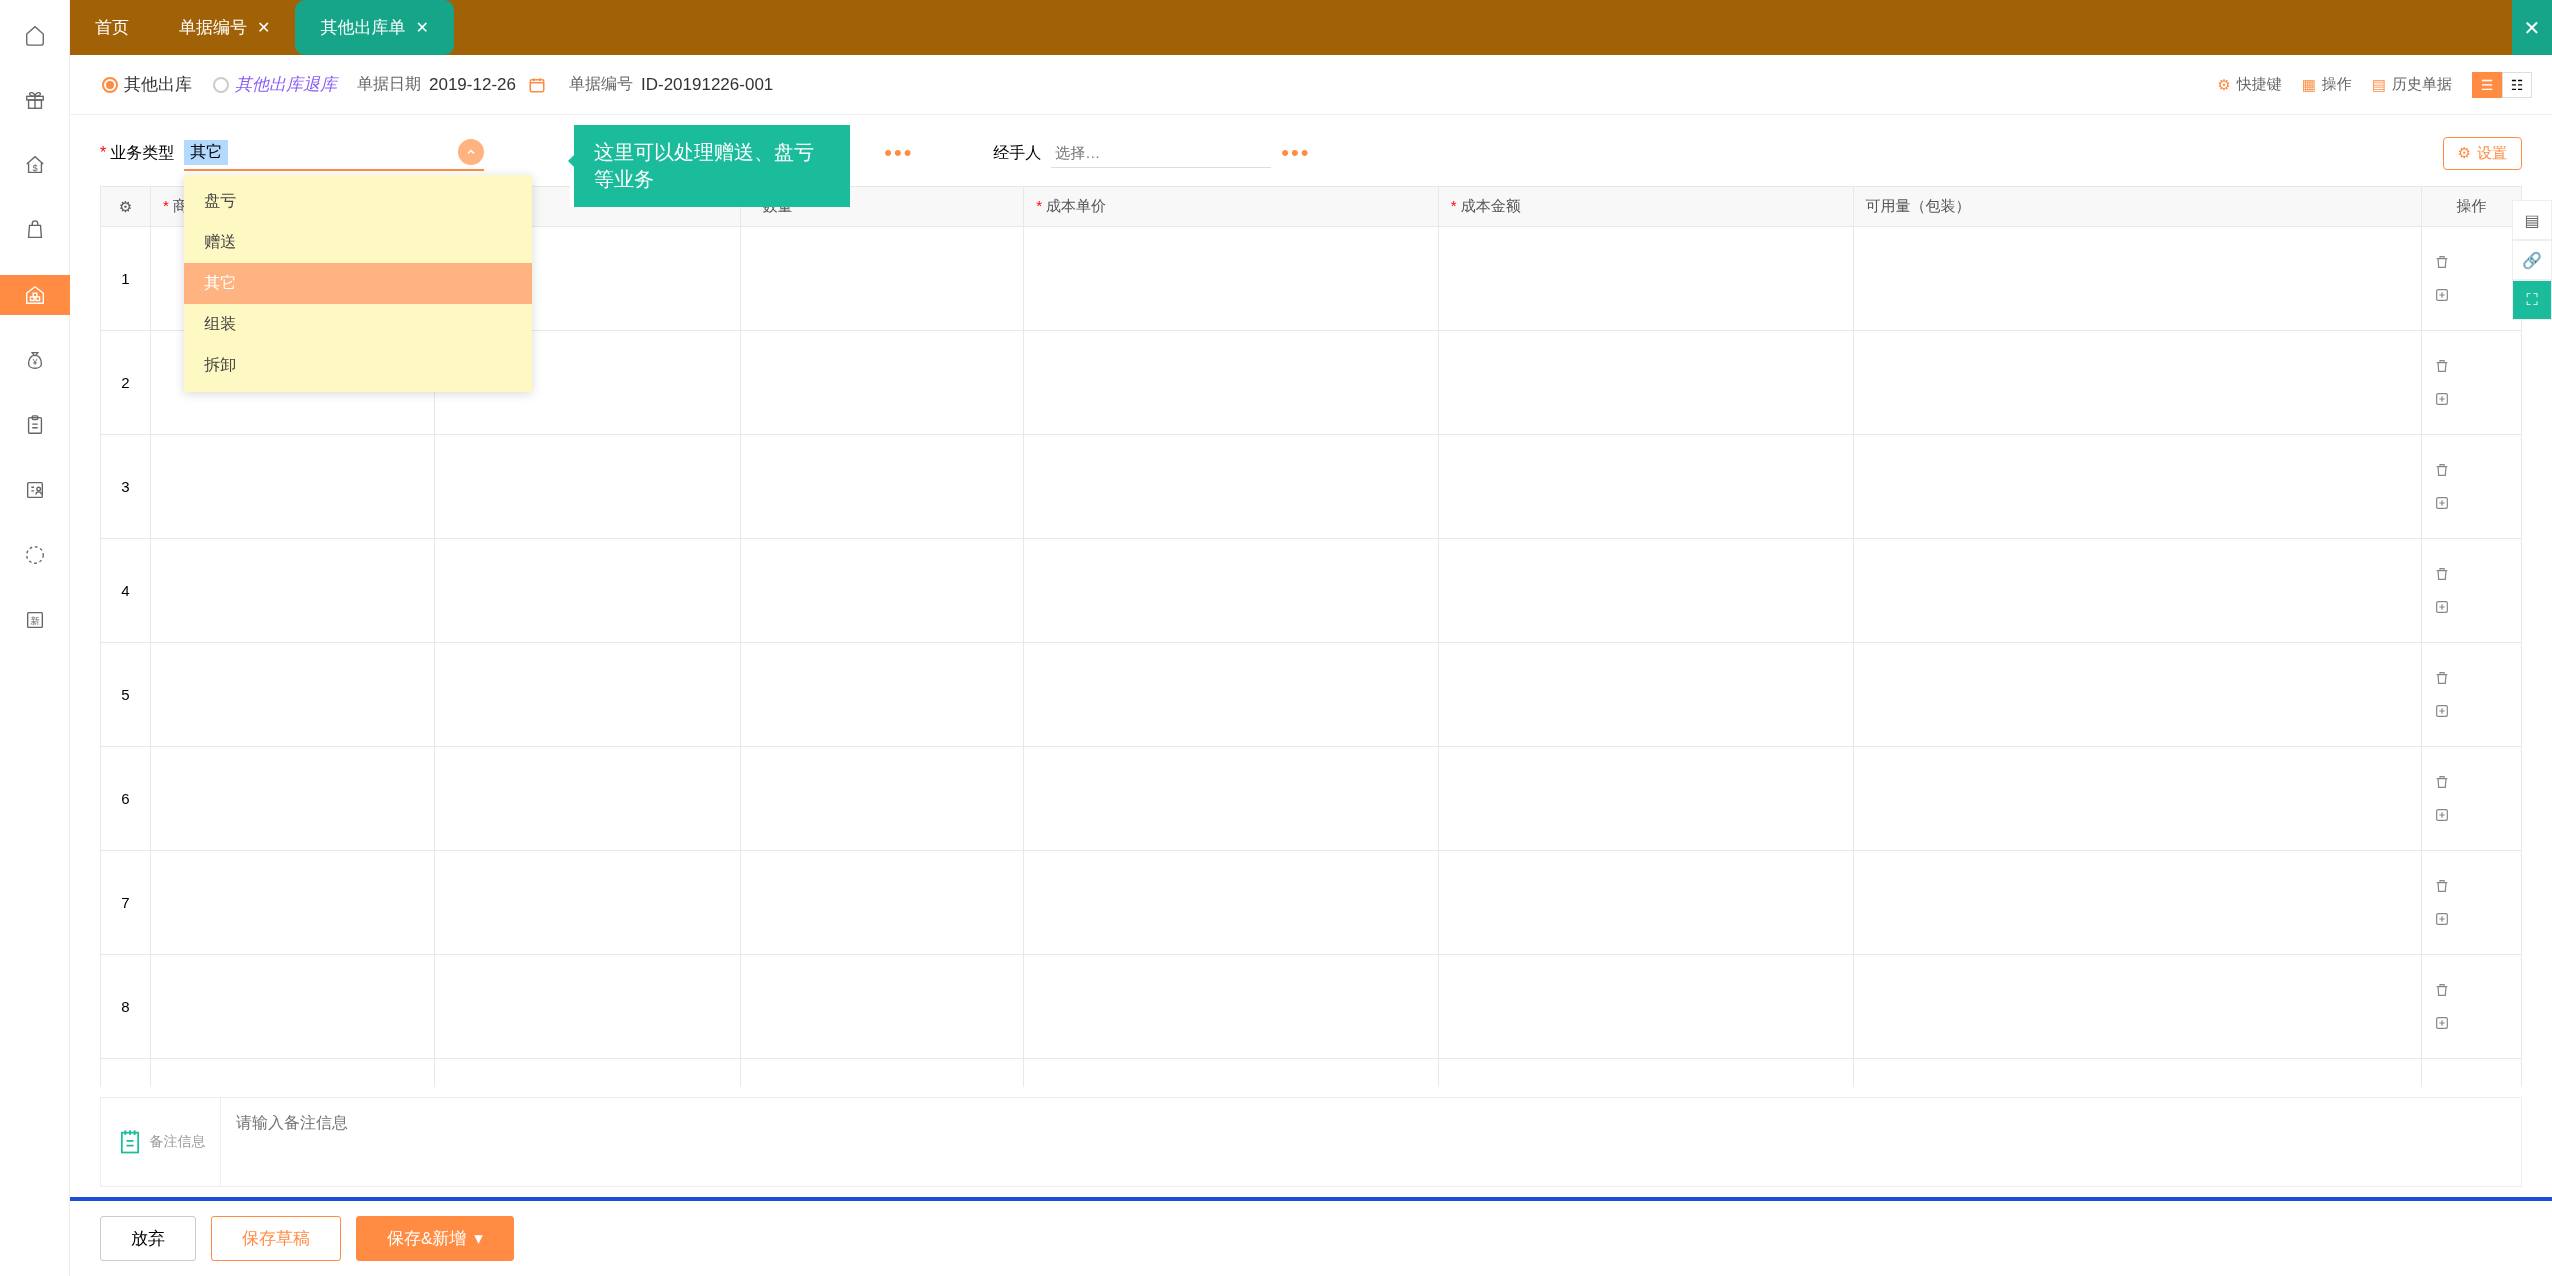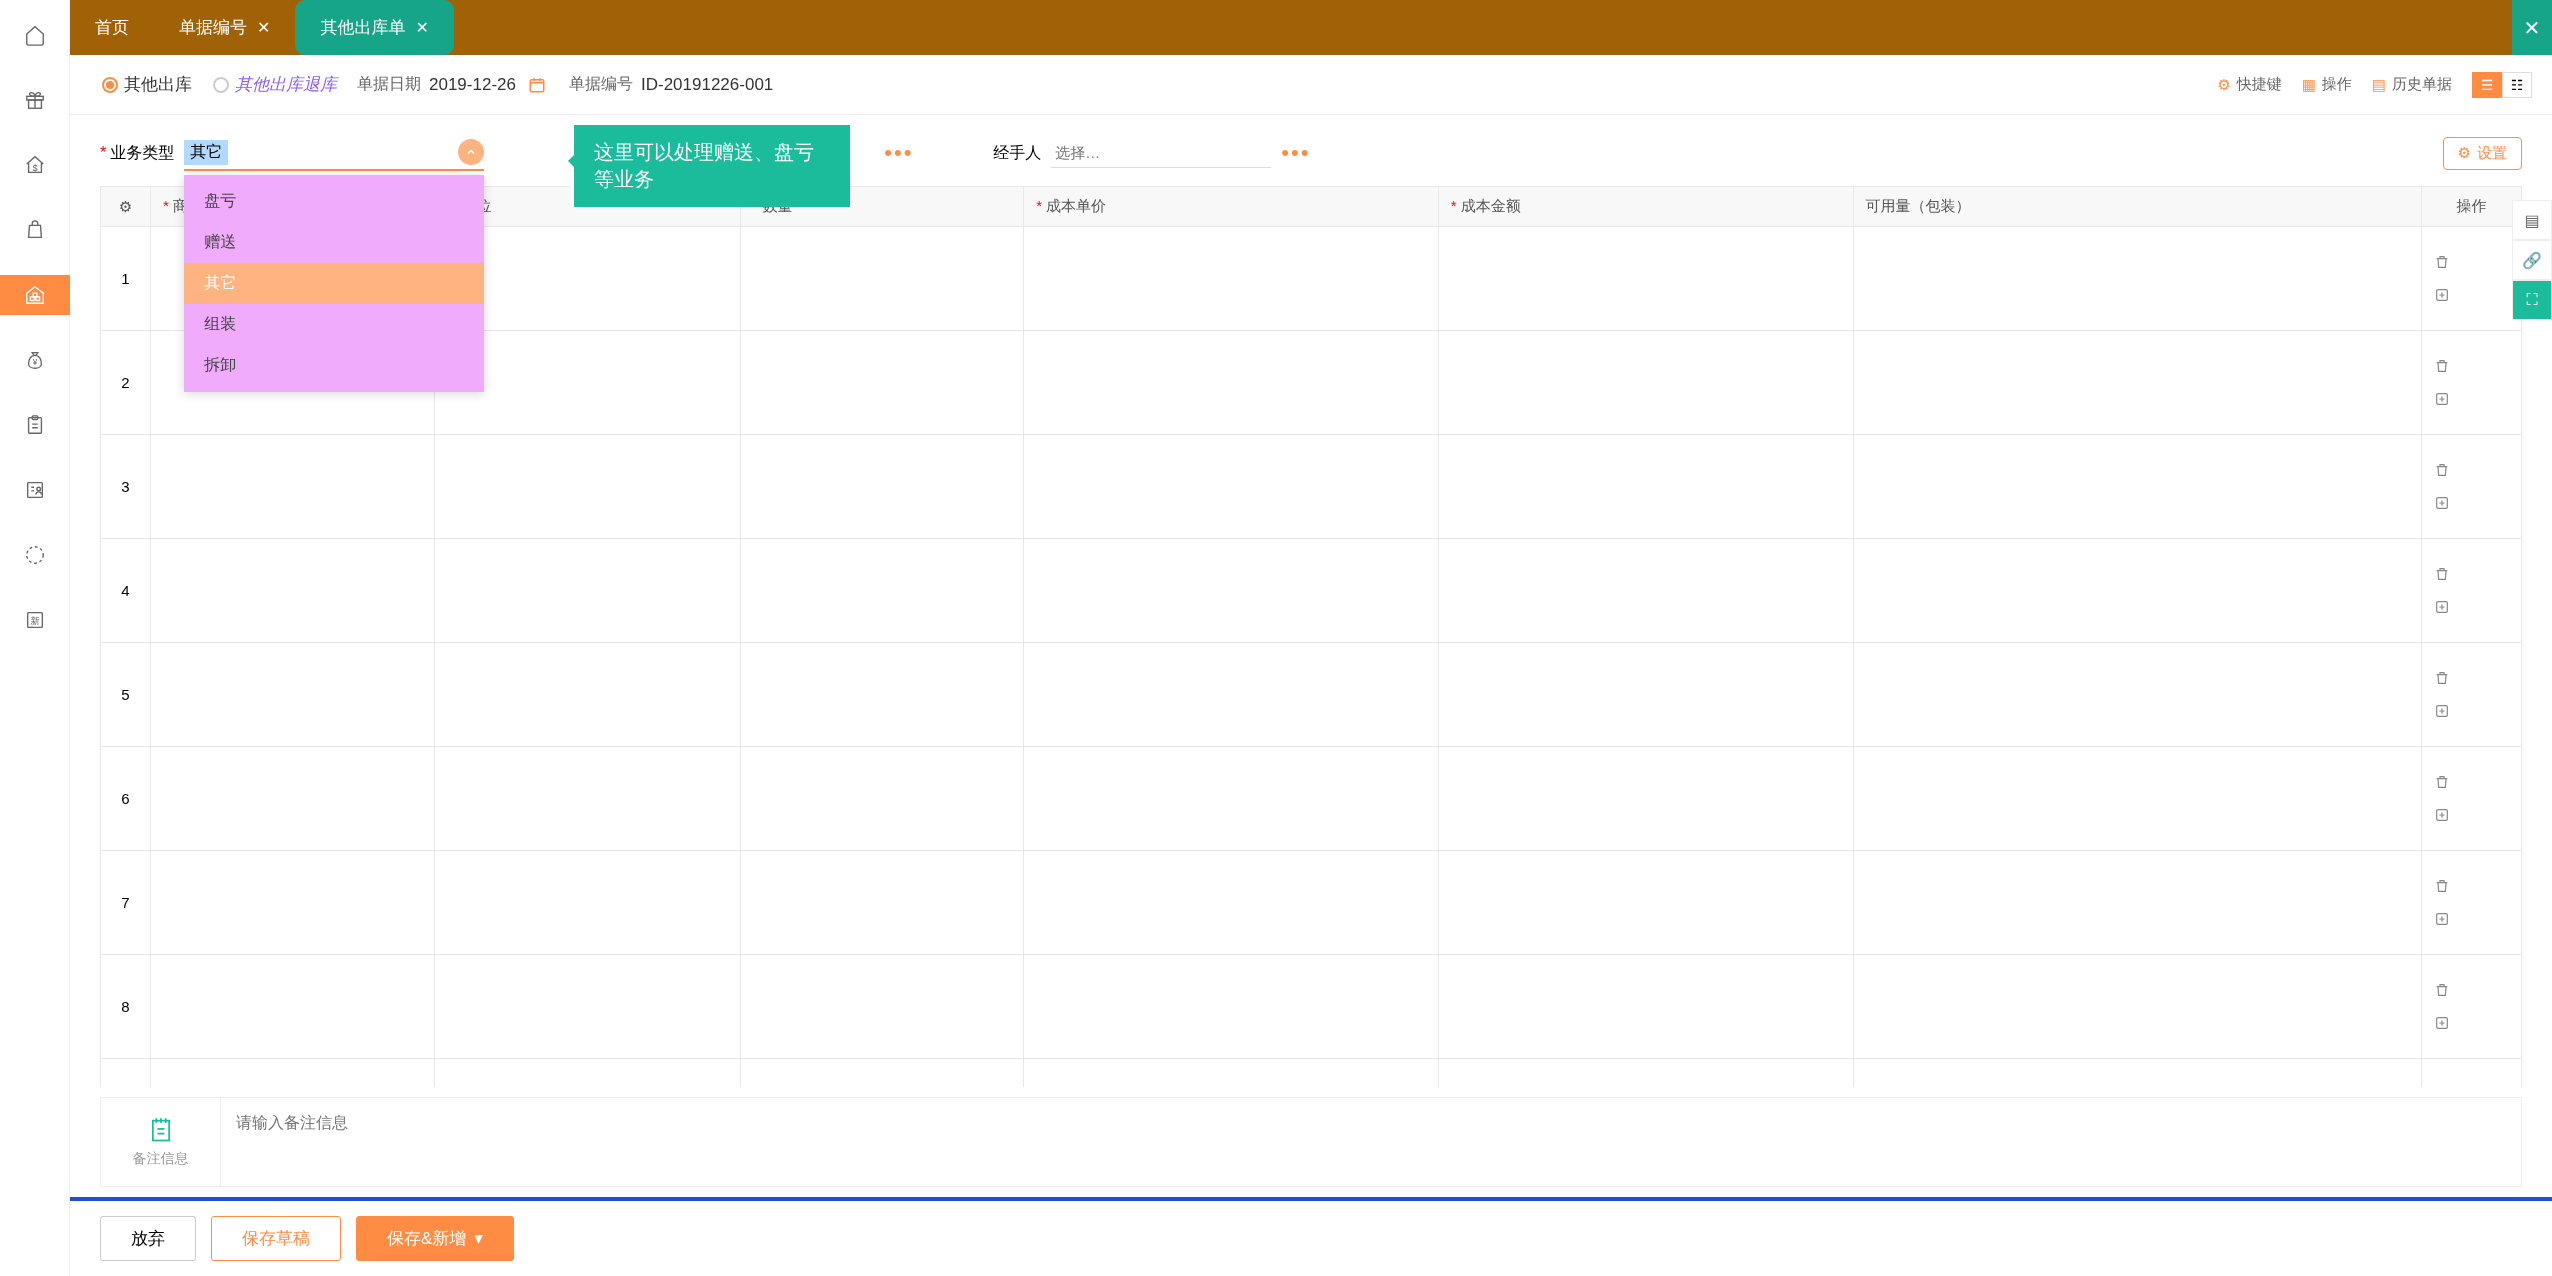--- a/index.html
+++ b/index.html
@@ -30,37 +30,37 @@
 .view-toggle { display: flex; }
 .view-toggle .vt { width: 30px; height: 26px; display: flex; align-items: center; justify-content: center; border: 1px solid #ddd; cursor: pointer; font-size: 14px; }
 .view-toggle .vt.active { background: #ff8c42; color: #fff; border-color: #ff8c42; }
 .main-form { flex: 1; padding: 20px 30px; overflow: auto; position: relative; }
 .filter-row { display: flex; align-items: center; gap: 20px; margin-bottom: 15px; position: relative; }
 .req { color: red; margin-right: 4px; }
 .select-wrap { position: relative; display: flex; align-items: center; }
 .select-input { display: flex; align-items: center; width: 300px; border-bottom: 2px solid #ff8c42; padding: 4px 0; }
 .select-input .sel-val { background: #b3d9ff; padding: 2px 6px; }
 .chev-circle { width: 26px; height: 26px; background: #ffb380; border-radius: 50%; display: flex; align-items: center; justify-content: center; color: #fff; margin-left: auto; }
-.dropdown { position: absolute; top: 40px; left: 0; width: 300px; background: #f0abfc; box-shadow: 0 2px 10px rgba(0,0,0,0.15); z-index: 100; padding: 6px 0; }
+.dropdown { position: absolute; top: 40px; left: 0; width: 348px; background: #fef9c3; box-shadow: 0 2px 10px rgba(0,0,0,0.15); z-index: 100; padding: 6px 0; }
 .dropdown .dd-item { padding: 10px 20px; font-size: 16px; color: #444; cursor: pointer; }
 .dropdown .dd-item.highlight { background: #ffb380; color: #fff; }
 .filter-block { display: flex; align-items: center; gap: 10px; }
 .filter-input { border: none; border-bottom: 1px solid #ddd; padding: 6px 4px; font-size: 15px; width: 220px; color: #999; }
 .dots { color: #ff8c42; font-size: 22px; letter-spacing: 2px; cursor: pointer; }
 .settings-btn { border: 1px solid #ff8c42; color: #ff8c42; padding: 6px 14px; border-radius: 4px; font-size: 15px; cursor: pointer; display: flex; gap: 6px; align-items: center; }
 .tooltip-tag { position: absolute; left: 470px; top: -10px; background: #1abc9c; color: #fff; padding: 14px 20px; font-size: 20px; max-width: 280px; z-index: 200; border-left: 4px solid #fff; }
 .tooltip-tag::before { content: ""; position: absolute; left: -12px; top: 30px; border: 6px solid transparent; border-right-color: #1abc9c; }
 .data-table { width: 100%; border-collapse: collapse; font-size: 15px; }
 .data-table th, .data-table td { border: 1px solid #e8e8e8; padding: 10px 12px; text-align: left; }
 .data-table th { background: #f8f8f8; color: #555; font-weight: normal; }
 .data-table .col-idx { width: 50px; text-align: center; }
 .data-table .col-ops { width: 100px; text-align: center; }
 .row-icon { color: #888; margin: 0 4px; cursor: pointer; }
 .remarks-section { margin: 10px 30px; border: 1px solid #eee; display: flex; min-height: 90px; }
-.remarks-label { width: 120px; display: flex; flex-direction: column; align-items: center; justify-content: center; border-right: 1px solid #eee; gap: 6px; }
+.remarks-label { width: 120px; display: flex; align-items: center; justify-content: center; border-right: 1px solid #eee; gap: 6px; }
 .remarks-label .r-icon { color: #1abc9c; font-size: 28px; }
 .remarks-label .r-text { color: #999; font-size: 14px; }
 .remarks-input { flex: 1; border: none; padding: 15px; font-size: 16px; resize: none; color: #999; }
 .bottom-bar { padding: 15px 30px; border-top: 4px solid #1d4ed8; display: flex; justify-content: flex-start; gap: 15px; }
 .btn { padding: 10px 30px; font-size: 17px; border-radius: 3px; cursor: pointer; border: 1px solid #ccc; background: #fff; }
 .btn-outline-orange { border-color: #ff8c42; color: #ff8c42; }
 .btn-orange { background: #ff8c42; color: #fff; border-color: #ff8c42; display: flex; align-items: center; gap: 8px; }
 .right-sidebar { position: absolute; right: 0; top: 200px; display: flex; flex-direction: column; }
 .right-sidebar .rs-item { width: 40px; height: 40px; display: flex; align-items: center; justify-content: center; background: #fff; border: 1px solid #eee; color: #666; cursor: pointer; }
 .right-sidebar .rs-item.active { background: #1abc9c; color: #fff; }

